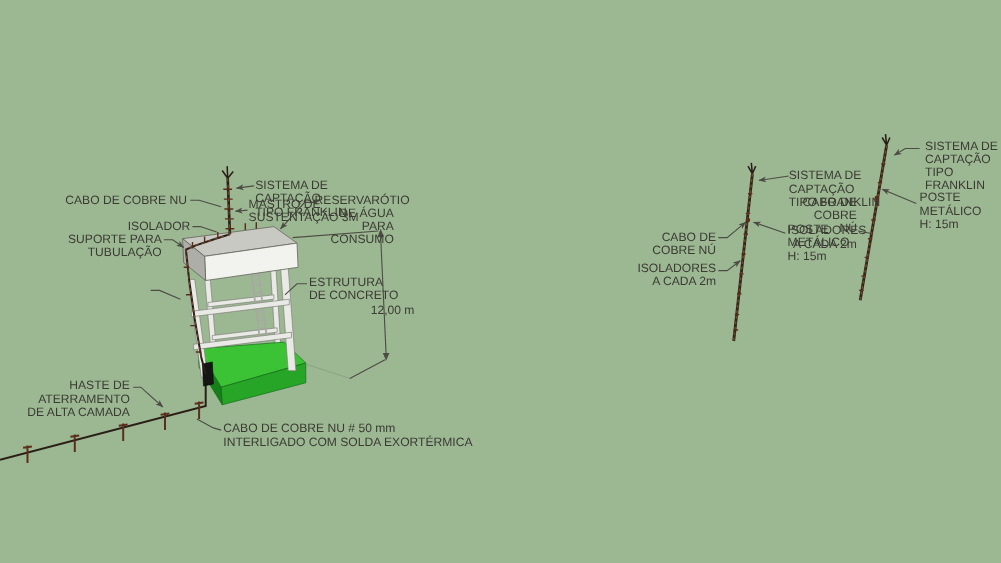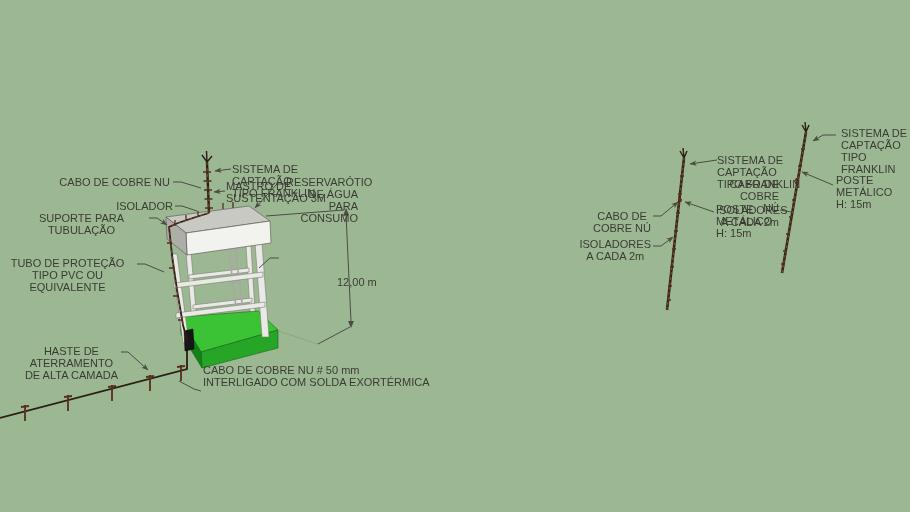--- a/index.html
+++ b/index.html
@@ -7,21 +7,21 @@
     width:910px;height:512px;position:relative;overflow:hidden;
     background:var(--bg);
     font-family:"Liberation Sans",sans-serif;
   }
   #viewport{position:absolute;inset:0;width:910px;height:512px;}
   svg{position:absolute;left:0;top:0;}
   .lbl{
     position:absolute;font-size:11px;line-height:12px;color:var(--text);
     white-space:pre-line;pointer-events:none;
   }
-  .r{text-align:center;}
+  .r{text-align:right;}
   .c{text-align:right;}
   
   .mk{fill:var(--line);}
   .call{stroke:var(--line);stroke-width:1;fill:none;}
   .dim{stroke:var(--line);stroke-width:1;fill:none;}
   .dimarr{fill:var(--line);stroke:none;}
   .faint{stroke:var(--ground);stroke-width:0.8;fill:none;}
   .cable{stroke:var(--cable);stroke-width:1.8;fill:none;}
   .cable-seg{stroke:var(--poleseg);stroke-width:1;fill:none;stroke-dasharray:3 3;}
   .rodln{stroke:var(--rod);stroke-width:1.8;fill:none;}
@@ -159,35 +159,35 @@
       <path class="call" d="M653,246 L661,246 L673,237" marker-end="url(#arr)"></path>
       <path class="call" d="M780,210 L791,212"></path>
       <path class="call" d="M836,135 L823,135 L813,141" marker-end="url(#arr)"></path>
       <path class="call" d="M833,185 L802,172" marker-end="url(#arr)"></path>
     </g>
   </svg>
 
   <div class="lbl r" style="right:740px;top:176px;">CABO DE COBRE NU</div>
   <div class="lbl r" style="right:737px;top:200px;margin-left:21px;">ISOLADOR</div>
   <div class="lbl r" style="right:763px;top:212px;padding-left:16px;">SUPORTE PARA TUBULAÇÃO</div>
-  <div class="lbl r" style="right:775px;top:257px;">TUBO DE PROTEÇÃO
-TIPO PVC OU EQUIVALENTE</div>
   <div class="lbl r" style="right:792px;top:345px;">HASTE DE
 ATERRAMENTO
 DE ALTA CAMADA</div>
   <div class="lbl" style="left:232px;top:163px;">SISTEMA DE
 CAPTAÇÃO
 TIPO FRANKLIN</div>
   <div class="lbl" style="left:226px;top:180px;">MASTRO DE
 SUSTENTAÇÃO 3M</div>
   <div class="lbl c" style="left:286px;top:176px;width:72px;">RESERVARÓTIO
 DE ÁGUA
 PARA CONSUMO</div>
+  <div class="lbl" style="left:281px;top:251px;">ESTRUTURA
+DE CONCRETO</div>
   <div class="lbl" style="left:337px;top:276px;">12,00 m</div>
-  <div class="lbl" style="left:203px;top:364px;">CABO DE COBRE NU # 50 mm
+  <div class="lbl" style="left:203px;top:384px;">CABO DE COBRE NU # 50 mm
 INTERLIGADO COM SOLDA EXORTÉRMICA</div>
 
   <div class="lbl r" style="right:259px;top:210px;">CABO DE
 COBRE NÚ</div>
   <div class="lbl r" style="right:259px;top:238px;">ISOLADORES
 A CADA 2m</div>
   <div class="lbl" style="left:717px;top:154px;">SISTEMA DE
 CAPTAÇÃO
 TIPO FRANKLIN</div>
   <div class="lbl c" style="left:727px;top:178px;width:52px;">CABO DE

